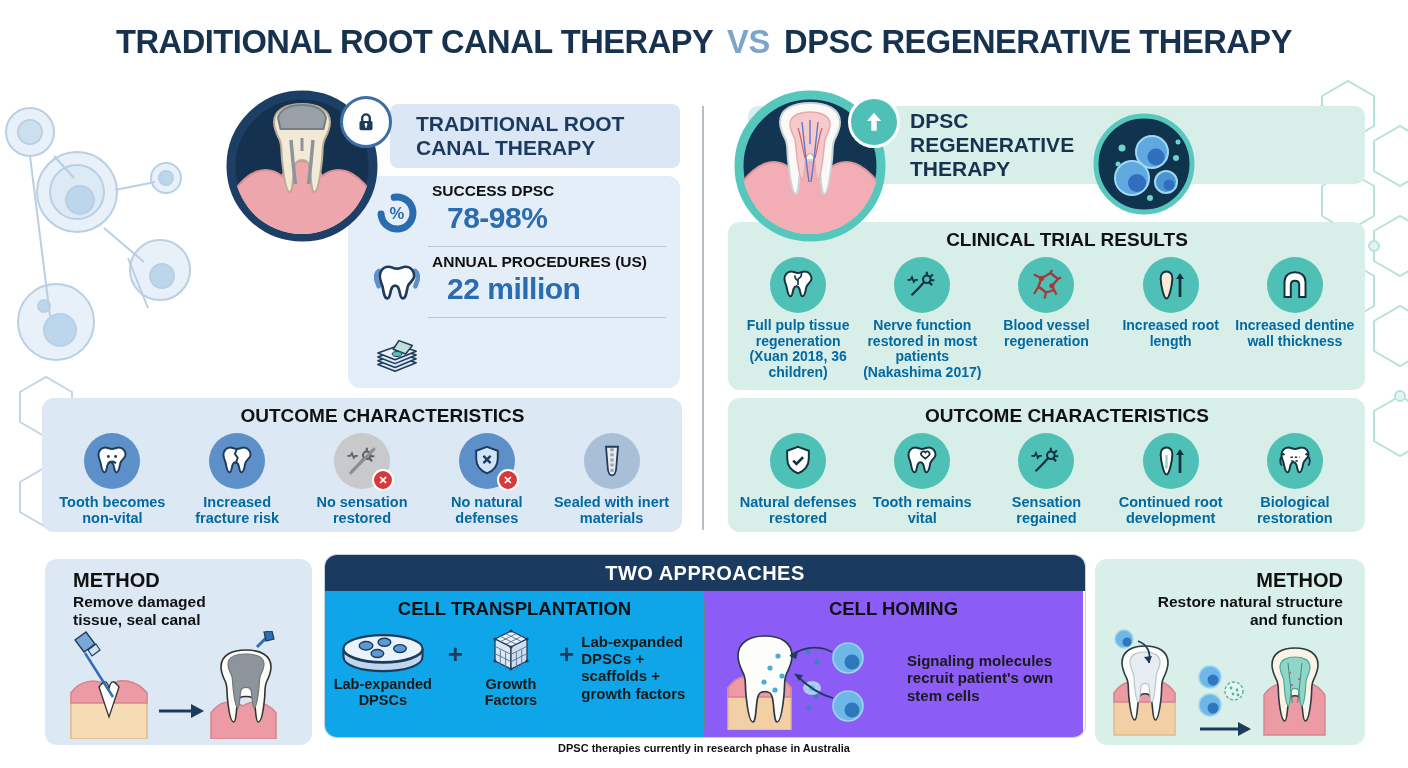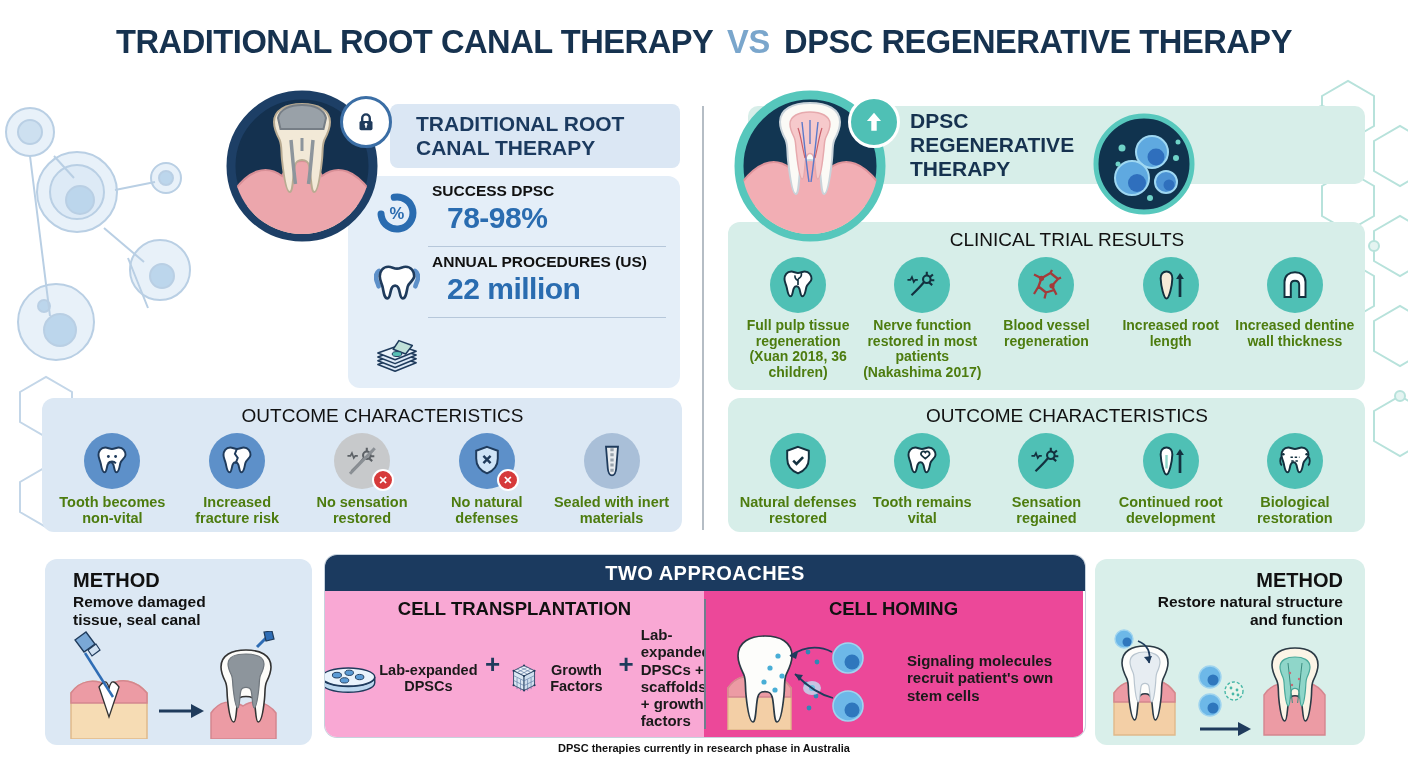--- a/index.html
+++ b/index.html
@@ -24,31 +24,31 @@
   #l-stats-card{left:348px;top:176px;width:332px;height:212px;}
   .stat-row{position:absolute;left:0;width:100%;height:70px;}
   .stat-icon{position:absolute;left:26px;top:14px;width:46px;height:46px;}
   .stat-text{position:absolute;left:84px;top:6px;width:240px;}
   .stat-label{font-size:15.5px;font-weight:bold;color:#111;}
   .stat-value{font-size:30px;font-weight:bold;color:#2a6cb0;margin-top:1px;letter-spacing:-0.5px;margin-left:15px;}
   .stat-div{position:absolute;left:80px;right:14px;height:1px;background:#b6c7da;}
 
   
   .oc-card{box-sizing:border-box;padding-top:7px;}
-  .oc-head{text-align:center;font-size:19px;font-weight:normal;color:#111;padding-left:41px;}
+  .oc-head{text-align:center;font-size:19px;font-weight:bold;color:#111;padding-left:41px;}
   .oc-row{display:flex;justify-content:space-around;align-items:flex-start;padding:6px 8px 0 8px;}
   .oc-item{width:124px;display:flex;flex-direction:column;align-items:center;}
   .oc-circle{width:56px;height:56px;border-radius:50%;display:flex;align-items:center;
              justify-content:center;position:relative;}
   .oc-circle svg{width:36px;height:36px;}
   .c-blue{background:#5d90c9;}
   .c-gray{background:#c7c9cb;}
   .c-steel{background:#a9bfd8;}
   .c-teal{background:#4fc0b5;}
-  .oc-label{margin-top:5px;font-size:14.5px;font-weight:bold;text-align:center;line-height:1.12;color:#4d7c0f;}
+  .oc-label{margin-top:5px;font-size:14.5px;font-weight:bold;text-align:center;line-height:1.12;color:#0369a1;}
   .badge-x{position:absolute;right:-4px;bottom:-2px;width:18px;height:18px;border-radius:50%;
            background:#d63a3a;border:2px solid #fff;color:#fff;font-size:11px;font-weight:bold;
            display:flex;align-items:center;justify-content:center;line-height:1;}
 
   #l-outcomes{left:42px;top:398px;width:640px;height:134px;background:#dce8f4;}
   #r-clinical{left:728px;top:222px;width:637px;height:168px;}
   #r-clinical .oc-label{font-size:14px;}
   #r-outcomes{left:728px;top:398px;width:637px;height:134px;}
 
   
@@ -78,26 +78,26 @@
   .m-head{font-size:20px;font-weight:bold;color:#111;}
   .m-desc{font-size:15.5px;font-weight:bold;color:#111;line-height:1.15;margin-top:1px;}
   .m-scene{position:absolute;bottom:6px;left:0;width:100%;display:flex;justify-content:center;}
 
   #approaches{left:325px;top:555px;width:760px;height:182px;border-radius:12px;overflow:hidden;
               box-shadow:0 0 0 1px #c6d2dd;}
   #ap-bar{height:36px;background:#1b3a5f;color:#fff;display:flex;align-items:center;
           justify-content:center;font-size:20px;font-weight:bold;letter-spacing:0.5px;}
   #ap-body{display:flex;height:146px;position:relative;}
   .ap-col{width:379px;box-sizing:border-box;}
-  #ap-left{background:#f9a8d4;}
-  #ap-right{background:#ec4899;}
+  #ap-left{background:#0ea5e9;}
+  #ap-right{background:#8b5cf6;}
   #ap-div{position:absolute;left:379px;top:8px;bottom:8px;width:2px;background:#6e7f8d;}
   .ap-head{text-align:center;font-size:18.5px;font-weight:bold;color:#111;margin-top:7px;}
   .ap-content{display:flex;align-items:center;justify-content:center;gap:7px;margin-top:6px;}
-  .ap-group{display:flex;flex-direction:row;align-items:center;}
+  .ap-group{display:flex;flex-direction:column;align-items:center;}
   .ap-label{font-size:14.5px;font-weight:bold;text-align:center;line-height:1.1;margin-top:3px;}
   .plus{font-size:26px;font-weight:bold;color:#1f3b5c;margin-bottom:26px;}
   .ap-result{width:160px;font-size:15px;font-weight:bold;line-height:1.15;}
   .ap-text{width:160px;font-size:15px;font-weight:bold;line-height:1.15;}
 
   #footer{top:742px;left:0;width:100%;text-align:center;font-size:11px;font-weight:bold;color:#111;}
 
   .deco{pointer-events:none;}
 </style>
 </head>

